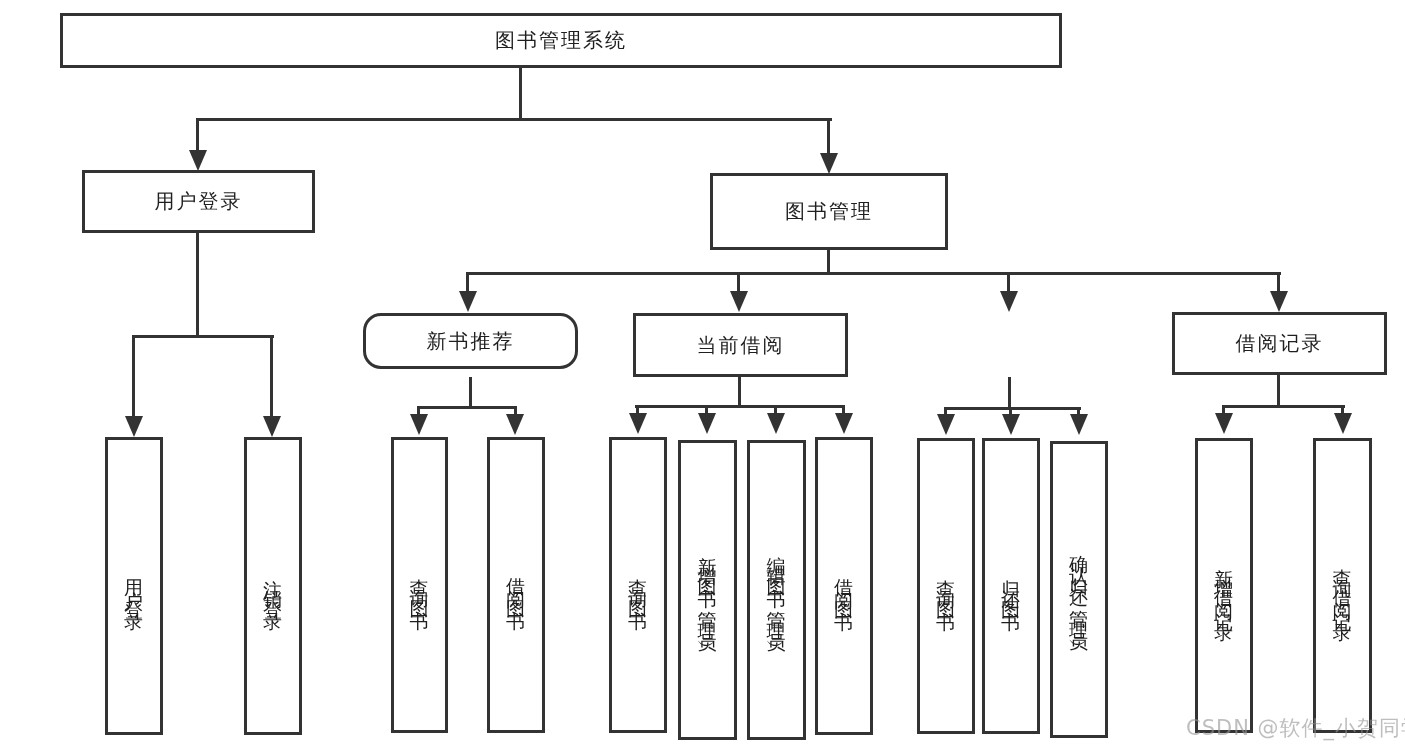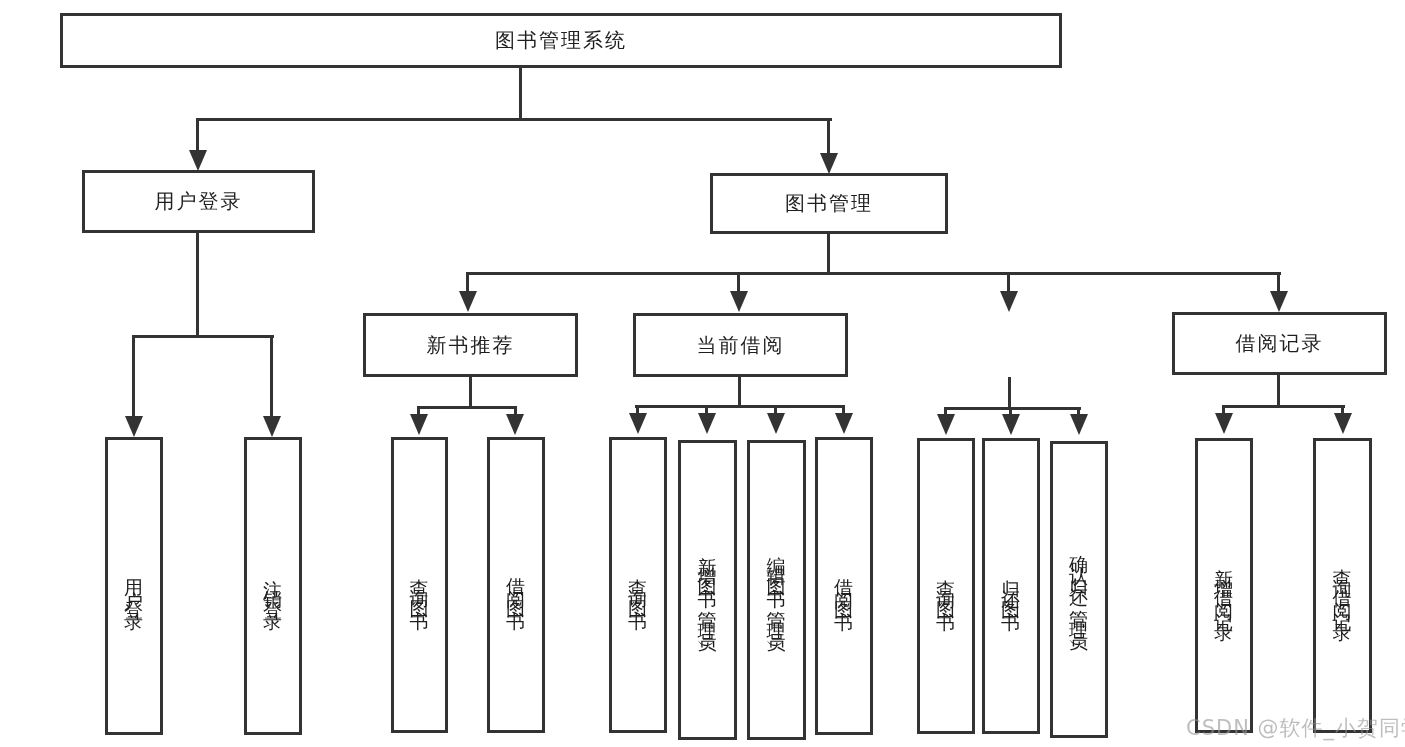--- a/index.html
+++ b/index.html
@@ -64,21 +64,21 @@
   <div class="line" style="left:519px; top:68px; width:3px; height:52px;"></div>
   <div class="line" style="left:196px; top:118px; width:636px; height:3px;"></div>
   <div class="line" style="left:196px; top:118px; width:3px; height:36px;"></div>
   <div class="arrow" style="left:189px; top:150px;"></div>
   <div class="line" style="left:827px; top:118px; width:3px; height:38px;"></div>
   <div class="arrow" style="left:820px; top:153px;"></div>
 
   <div class="box" style="left:82px; top:170px; width:233px; height:63px;">
     <span>用户登录</span>
   </div>
-  <div class="box" style="left:710px; top:173px; width:238px; height:61px;">
+  <div class="box" style="left:710px; top:173px; width:238px; height:77px;">
     <span>图书管理</span>
   </div>
 
   <div class="line" style="left:196px; top:233px; width:3px; height:104px;"></div>
   <div class="line" style="left:132px; top:335px; width:142px; height:3px;"></div>
   <div class="line" style="left:132px; top:335px; width:3px; height:82px;"></div>
   <div class="arrow" style="left:125px; top:416px;"></div>
   <div class="line" style="left:270px; top:335px; width:3px; height:82px;"></div>
   <div class="arrow" style="left:263px; top:416px;"></div>
 
@@ -93,21 +93,21 @@
   <div class="line" style="left:466px; top:272px; width:815px; height:3px;"></div>
   <div class="line" style="left:466px; top:272px; width:3px; height:20px;"></div>
   <div class="arrow" style="left:459px; top:291px;"></div>
   <div class="line" style="left:737px; top:272px; width:3px; height:20px;"></div>
   <div class="arrow" style="left:730px; top:291px;"></div>
   <div class="line" style="left:1007px; top:272px; width:3px; height:20px;"></div>
   <div class="arrow" style="left:1000px; top:291px;"></div>
   <div class="line" style="left:1277px; top:272px; width:3px; height:20px;"></div>
   <div class="arrow" style="left:1270px; top:291px;"></div>
 
-  <div class="box" style="left:363px; top:313px; width:215px; height:64px;">
+  <div class="box" style="left:363px; top:313px; width:215px; height:56px;border-radius:18px;">
     <span>新书推荐</span>
   </div>
   <div class="box" style="left:633px; top:313px; width:215px; height:64px;">
     <span>当前借阅</span>
   </div>
   <div class="box" style="left:1172px; top:312px; width:215px; height:63px;">
     <span>借阅记录</span>
   </div>
 
   <div class="line" style="left:469px; top:377px; width:3px; height:31px;"></div>

